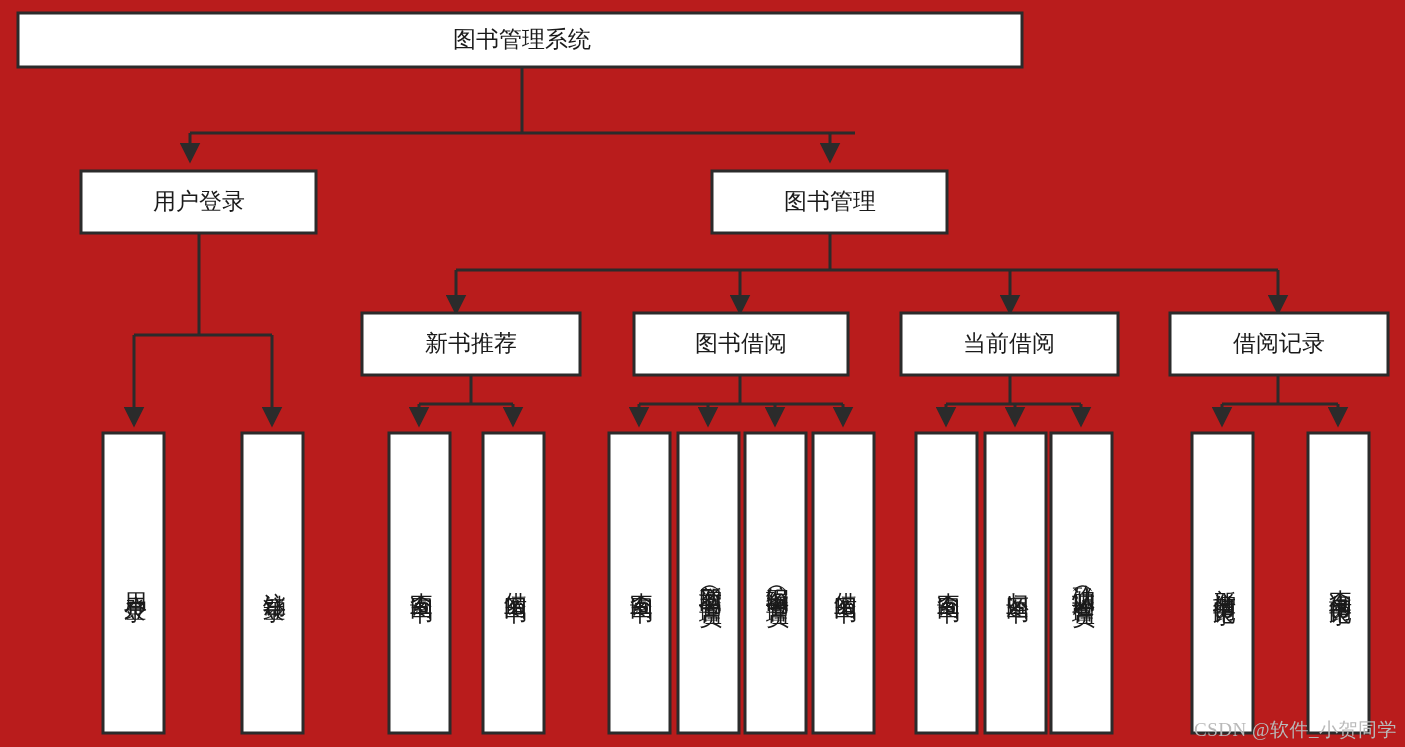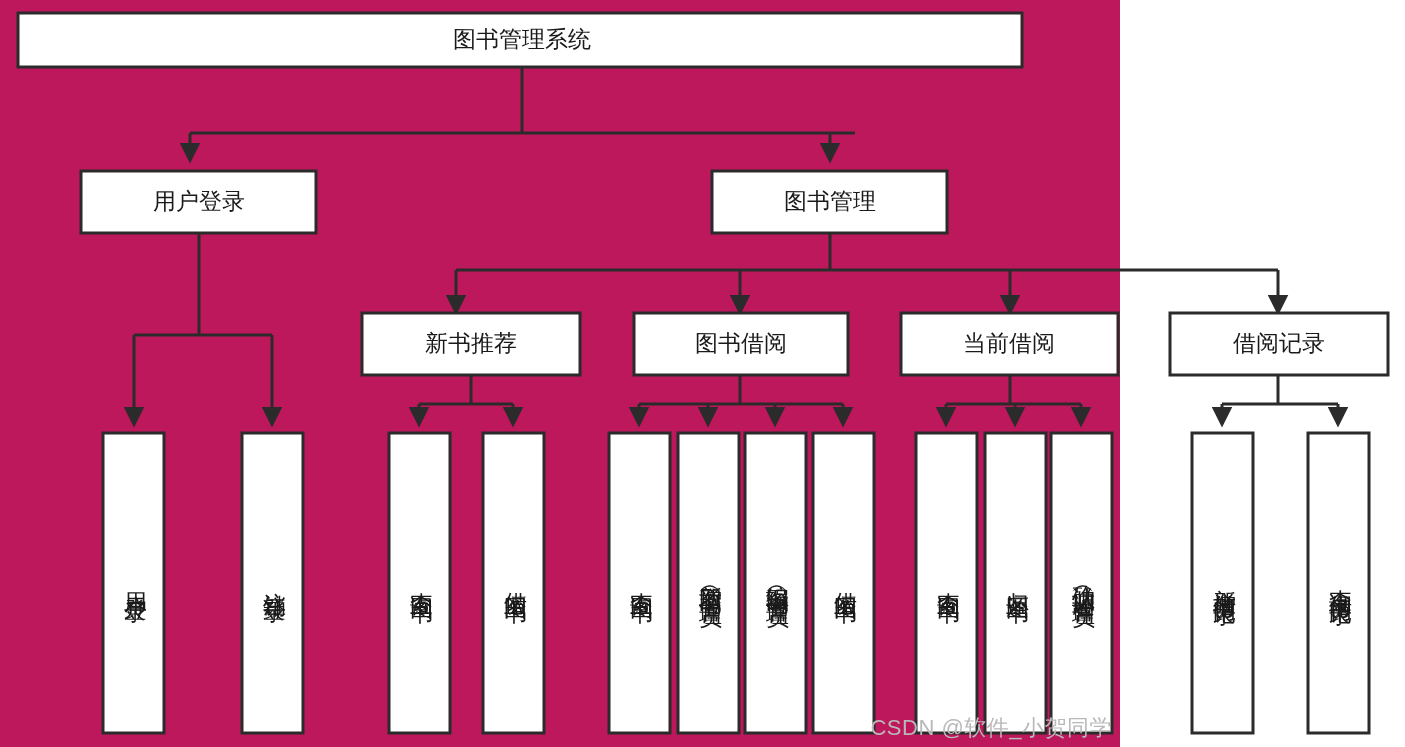--- a/index.html
+++ b/index.html
@@ -1,43 +1,43 @@
 <!DOCTYPE html>
 <html><head>
 <meta charset="utf-8">
 <style>
   html,body{margin:0;padding:0;background:#ffffff;}
   body{
     width:1405px;height:747px;
     font-family:"Liberation Sans","DejaVu Sans",sans-serif;
     overflow:hidden;
   }
-  #diagram-root{position:relative;width:1120px;height:747px;background:#be185d;}
+  #diagram-root{position:relative;width:1405px;height:747px;background:#b91c1c;}
   svg.diagram{position:absolute;top:0;left:0;width:1405px;height:747px;}
   .node-rect{fill:#ffffff;stroke:#2b2b2b;stroke-width:3;}
   .link{stroke:#2b2b2b;stroke-width:3;fill:none;stroke-linecap:butt;}
   .node-label{
     font-family:"Liberation Sans","DejaVu Sans",sans-serif;
     fill:#1a1a1a;
     text-anchor:middle;
     dominant-baseline:middle;
   }
   .h-label{font-size:23px;}
   .v-label{
     font-size:23px;
     writing-mode:vertical-rl;
     text-orientation:upright;
     letter-spacing:3px;
   }
   .watermark{
     position:absolute;
     right:8px;bottom:4px;
-    font-size:22px;
+    font-size:19px;
     color:#b9b9b9;
-    font-family:Liberation Sans, sans-serif;
+    font-family:Liberation Serif, serif;
     white-space:nowrap;
     letter-spacing:0.5px;
   }
 </style>
 </head>
 <body>
 
 <div id="diagram-root">
 
   <svg class="diagram" viewBox="0 0 1405 747" xmlns="http://www.w3.org/2000/svg">

